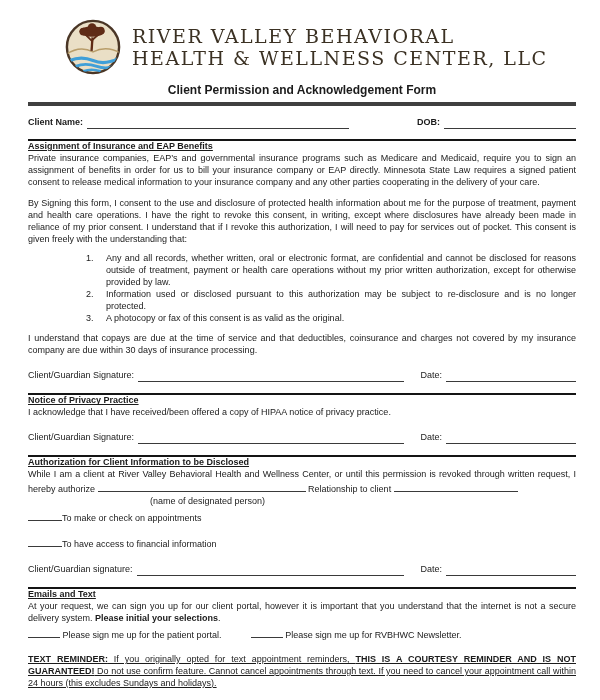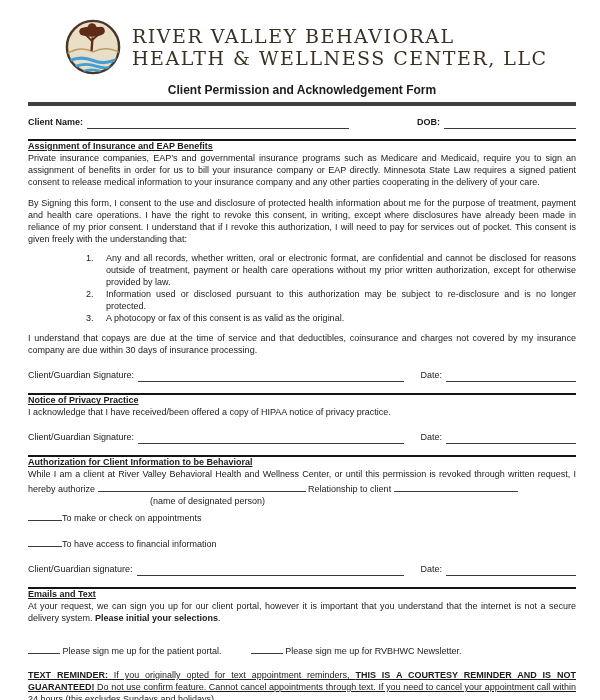--- a/index.html
+++ b/index.html
@@ -126,21 +126,21 @@
       <span>Client/Guardian Signature:</span>
       <span class="blank grow" style="margin-left:4px;"></span>
       <span class="date-lbl">Date:</span>
       <span class="blank" style="width:130px;"></span>
     </div>
   </div>
 
   <hr class="rule">
 
   <div>
-    <div class="sec-head">Authorization for Client Information to be Behavioral</div>
+    <div class="sec-head">Authorization for Client Information to be Disclosed</div>
     <p class="j">
       <span>While I am a client at River Valley Behavioral Health and Wellness Center, or until this permission is revoked through written request, I hereby authorize</span>
       <span class="blank" style="width:208px;"></span>
       <span>Relationship to client</span>
       <span class="blank" style="width:124px;"></span>
     </p>
     <div style="margin-left:122px;">(name of designated person)</div>
     <div class="opt" style="margin-top:2px;">
       <span class="blank" style="width:34px;"></span><span>To make or check on appointments</span>
     </div>
@@ -156,21 +156,21 @@
   </div>
 
   <hr class="rule">
 
   <div>
     <div class="sec-head">Emails and Text</div>
     <p class="j">
       <span>At your request, we can sign you up for our client portal, however it is important that you understand that the internet is not a secure delivery system. </span>
       <span class="b">Please initial your selections</span><span>.</span>
     </p>
-    <div style="margin-top:18px;">
+    <div style="margin-top:2px;">
       <span class="blank" style="width:32px;"></span>
       <span>Please sign me up for the patient portal.</span>
       <span class="sp24"></span>
       <span class="blank" style="width:32px;"></span>
       <span>Please sign me up for RVBHWC Newsletter.</span>
     </div>
     <p class="j reminder">
       <span class="b">TEXT REMINDER:</span><span>  If you originally opted for text appointment reminders, </span><span class="b">THIS IS A COURTESY REMINDER AND IS NOT GUARANTEED!</span><span>  Do not use confirm feature.  Cannot cancel appointments through text.  If you need to cancel your appointment call within 24 hours (this excludes Sundays and holidays).</span>
     </p>
   </div>

